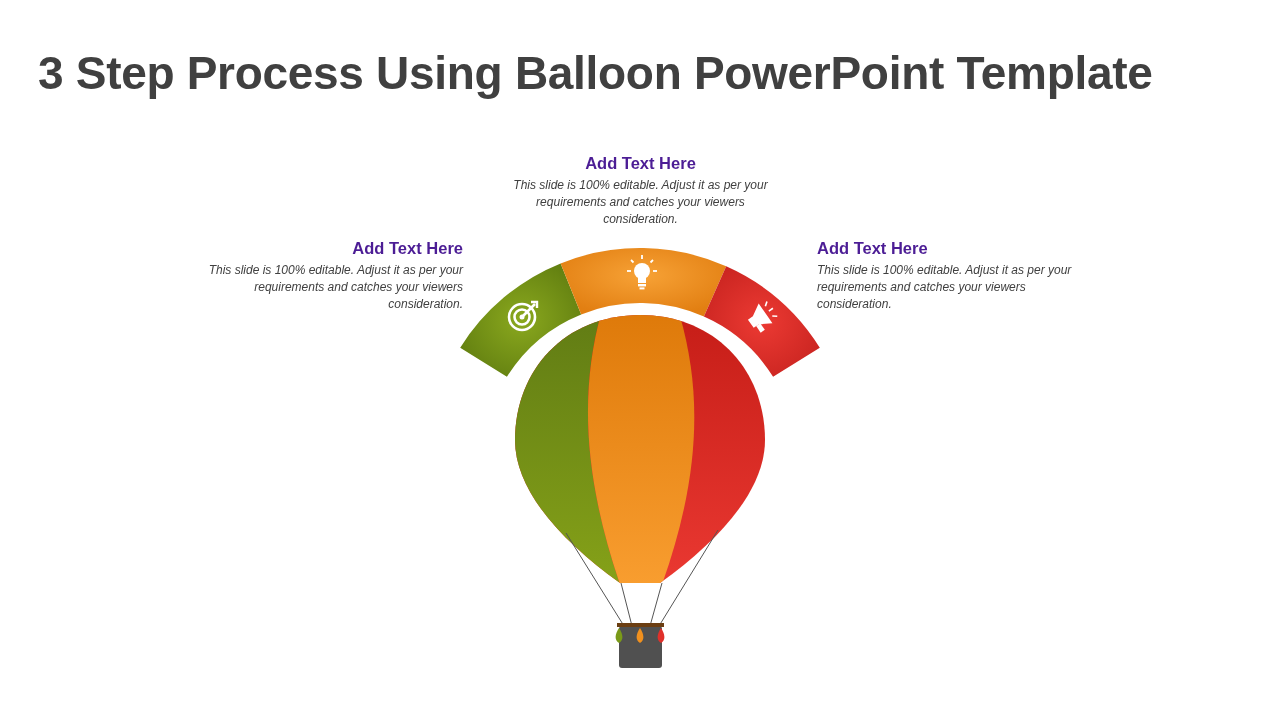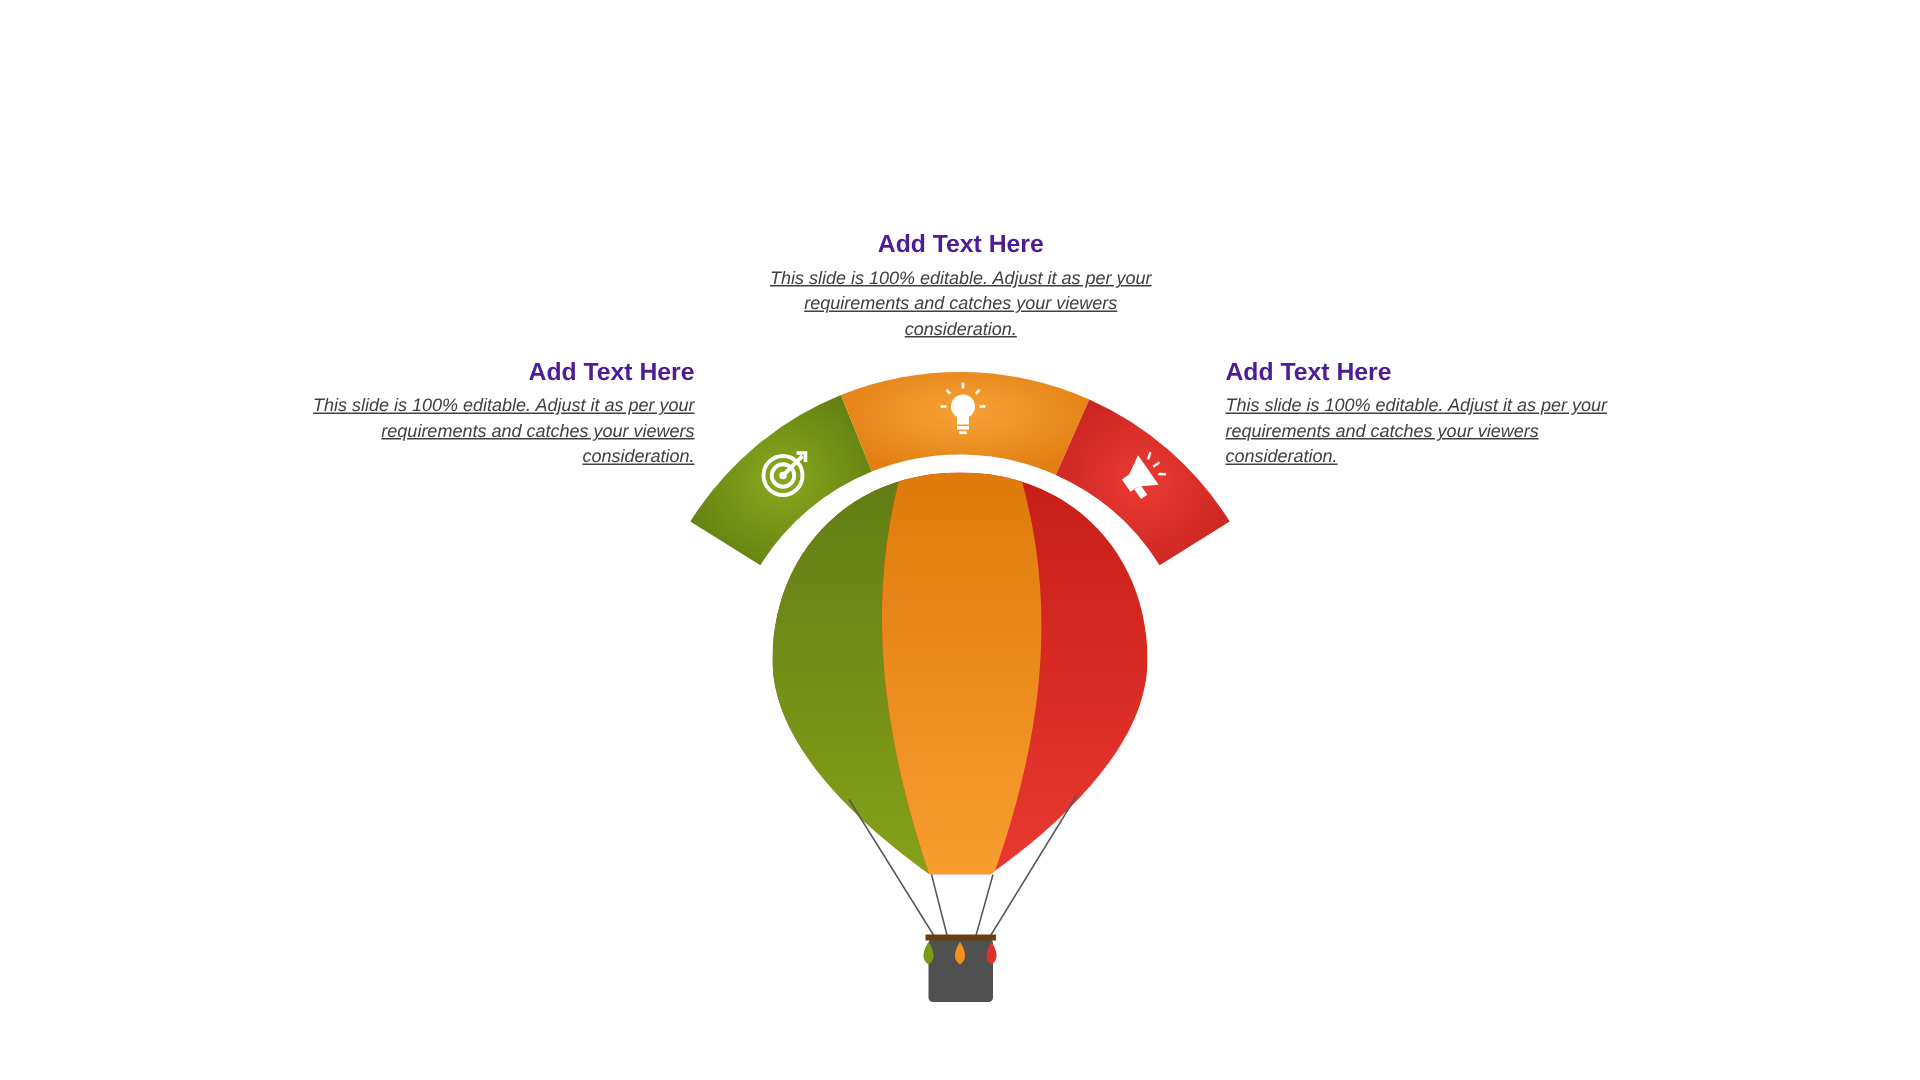--- a/index.html
+++ b/index.html
@@ -1,29 +1,30 @@
 <!DOCTYPE html>
 <html><head>
 <meta charset="utf-8">
 <style>
   html,body{margin:0;padding:0;background:#fff;}
   .slide{position:relative;width:1280px;height:720px;background:#fff;overflow:hidden;font-family:"Liberation Sans","DejaVu Sans",sans-serif;}
   .title{position:absolute;left:38px;top:46px;font-size:46px;font-weight:bold;color:#404040;letter-spacing:-0.3px;white-space:nowrap;}
   .blk{position:absolute;width:265px;}
   .blk h3{margin:0 0 4px 0;font-size:16.5px;font-weight:bold;color:#4c1d95;}
-  .blk p{margin:0;font-size:12px;font-style:italic;color:#404040;line-height:17px;text-decoration:underline;}
+  .blk p{margin:0;font-size:12px;font-style:italic;color:#404040;line-height:17px;}
   .c{text-align:center;}
   .r{text-align:right;}
   .l{text-align:left;}
   svg.art{position:absolute;left:0;top:0;}
 </style>
 </head>
 <body>
 
 <div class="slide">
+  <div class="title">3 Step Process Using Balloon PowerPoint Template</div>
 
   <div class="blk c" style="left:508px;top:154px;">
     <h3>Add Text Here</h3>
     <p>This slide is 100% editable. Adjust it as per your requirements and catches your viewers consideration.</p>
   </div>
   <div class="blk r" style="left:198px;top:239px;">
     <h3>Add Text Here</h3>
     <p>This slide is 100% editable. Adjust it as per your requirements and catches your viewers consideration.</p>
   </div>
   <div class="blk l" style="left:817px;top:239px;">

